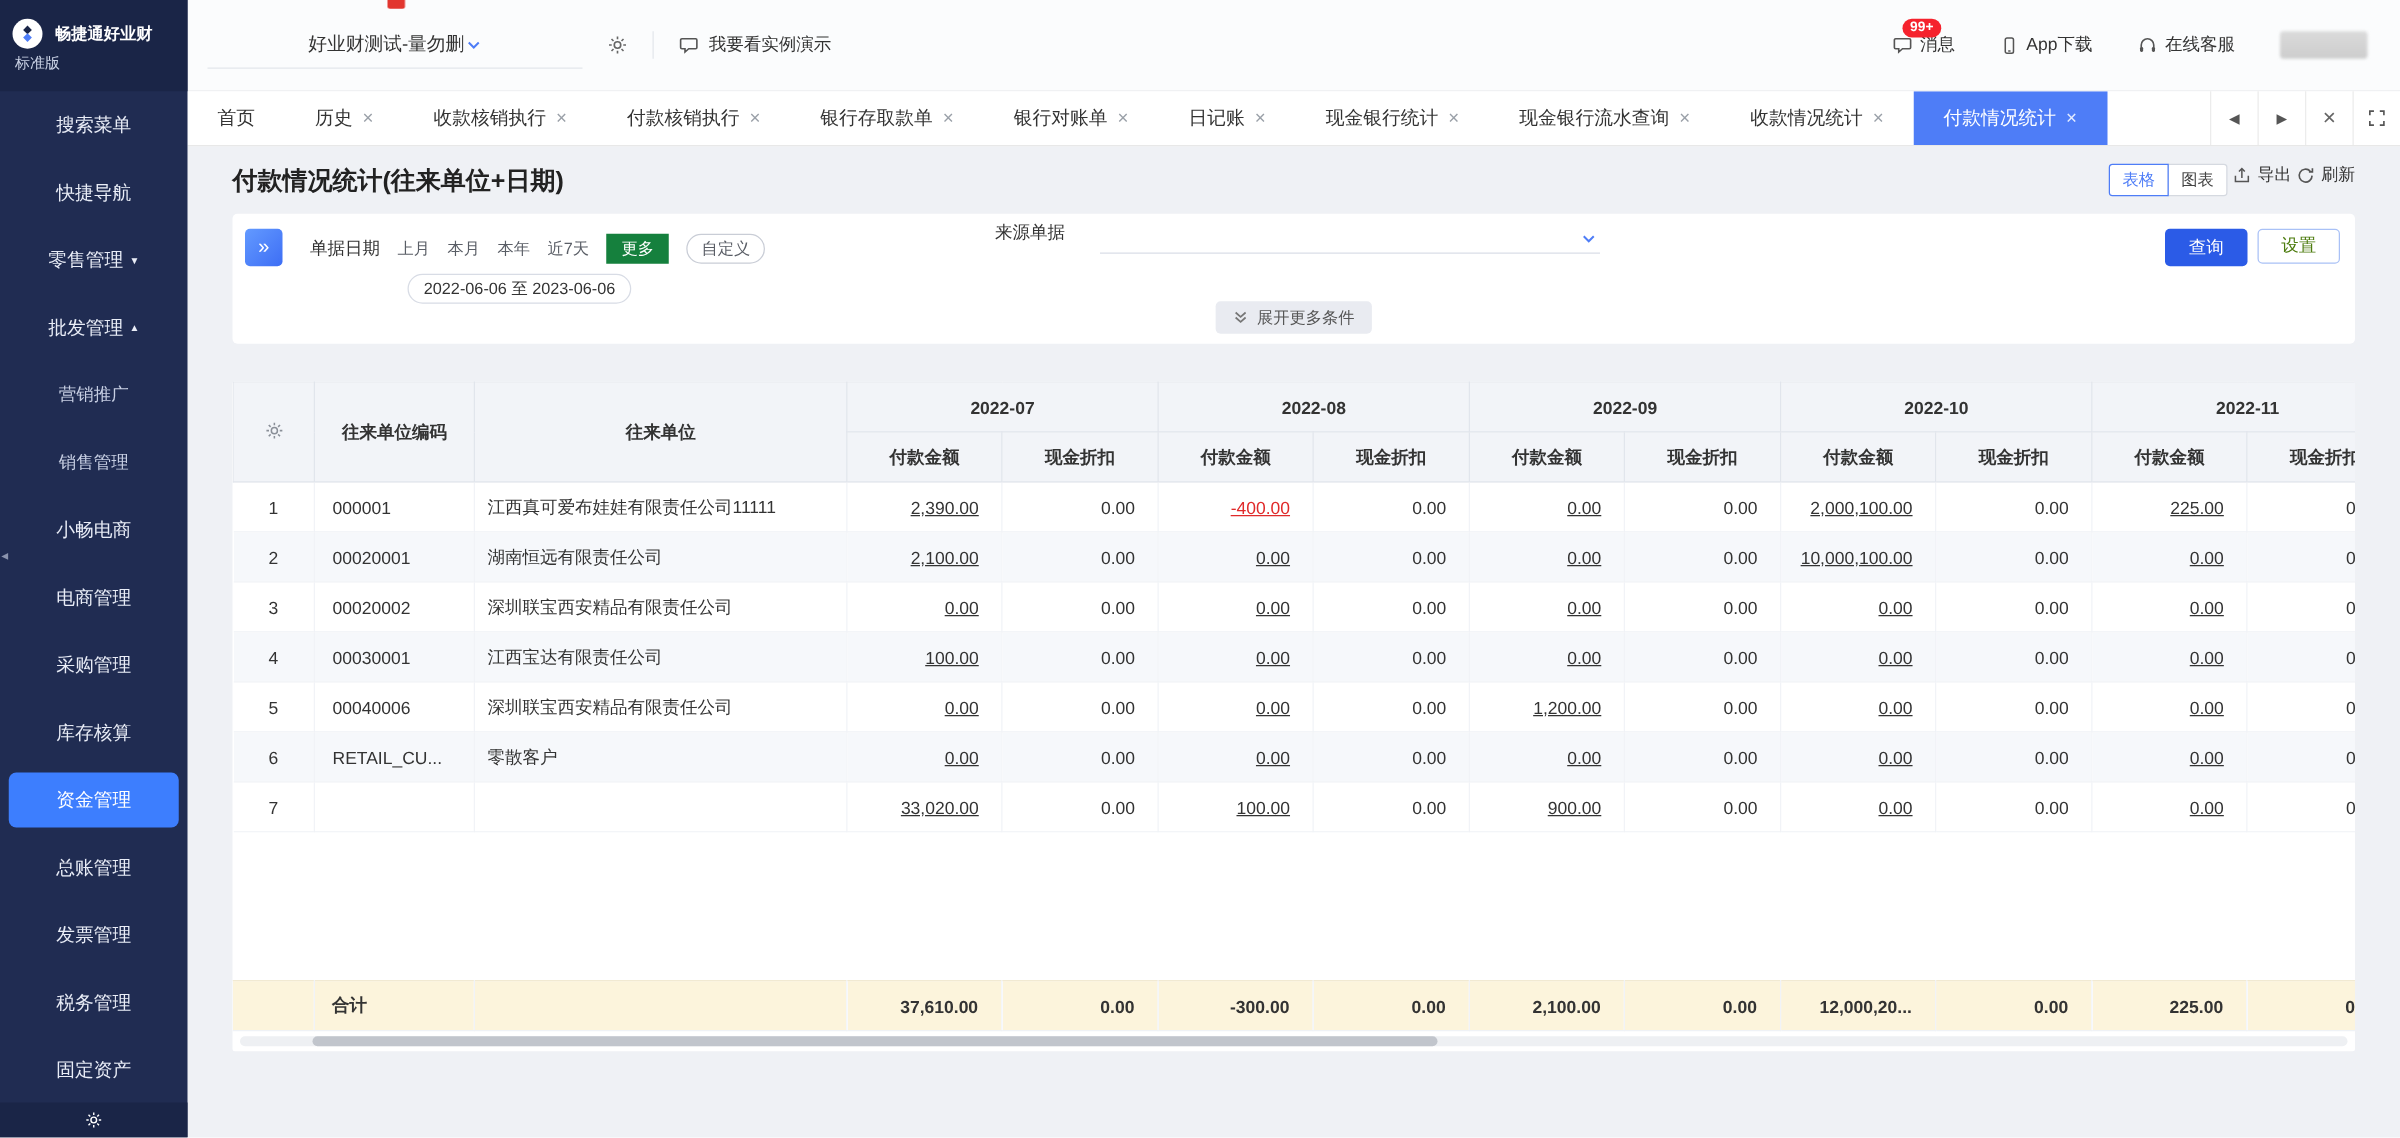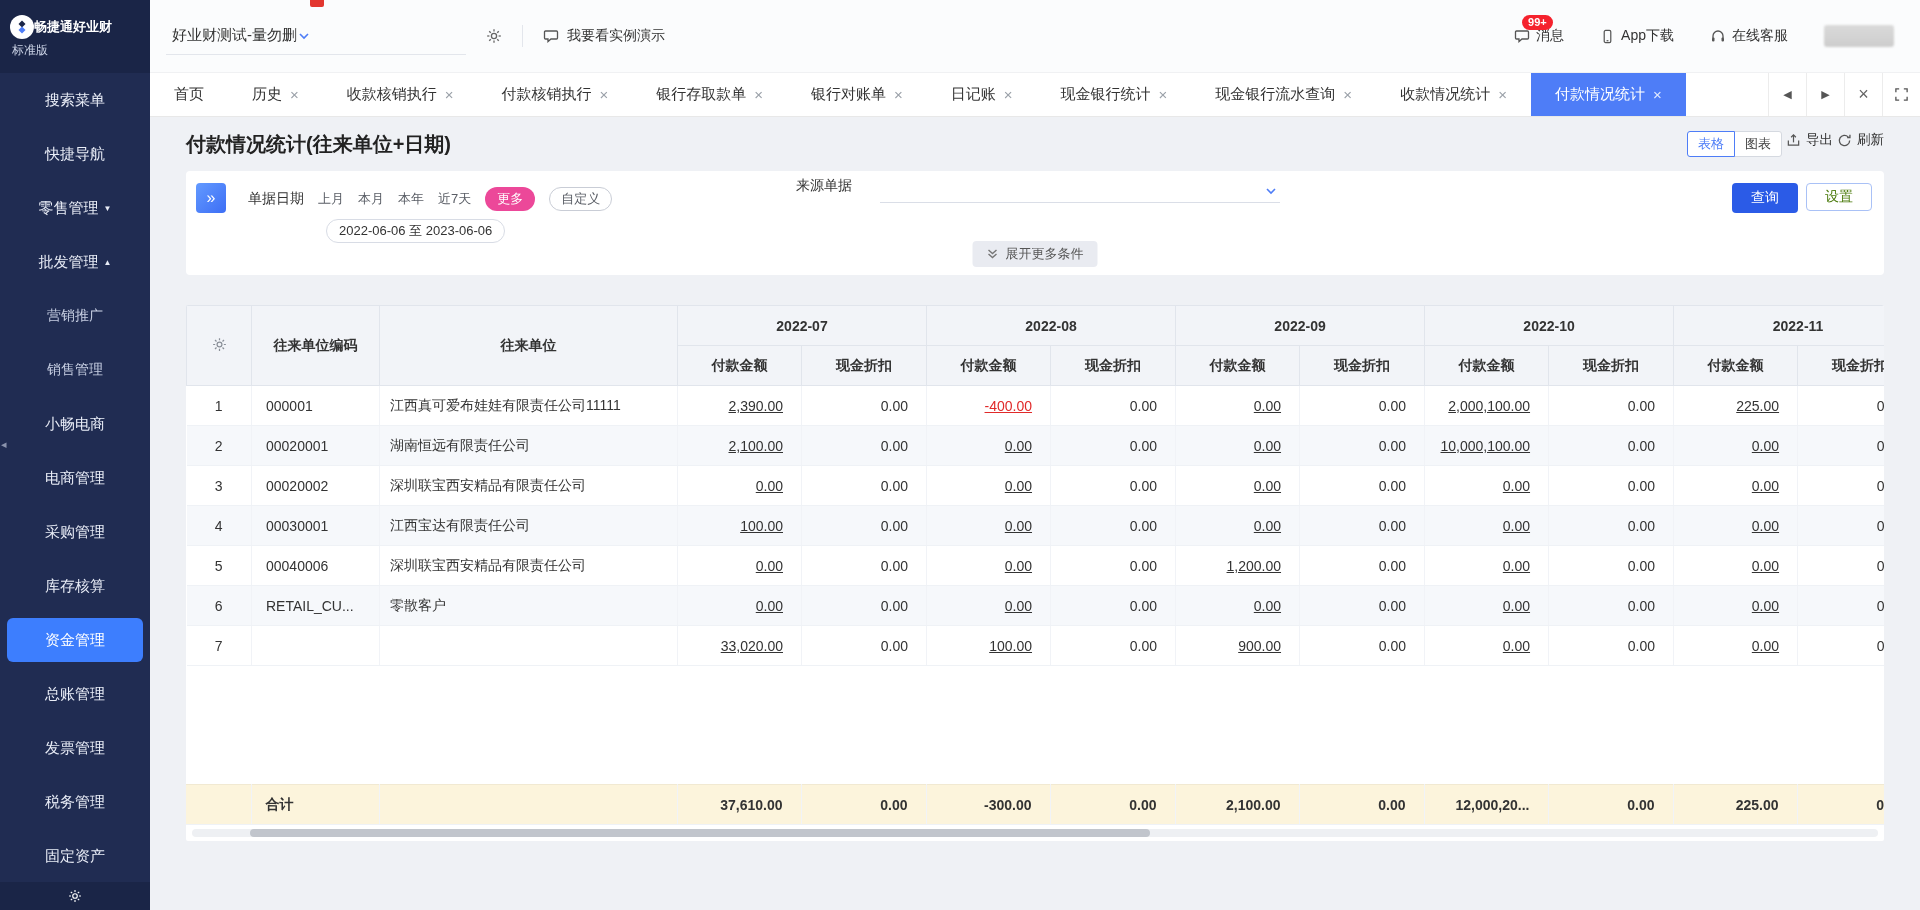--- a/index.html
+++ b/index.html
@@ -3,37 +3,37 @@
 <meta charset="utf-8">
 <style>
   *{box-sizing:border-box;margin:0;padding:0}
   html,body{width:1920px;height:910px;overflow:hidden}
   body{font-family:"Liberation Sans","DejaVu Sans",sans-serif;font-size:14px;color:#333;background:#EFF1F5}
   .app{display:flex;width:1920px;height:910px}
 
   
   .sidebar{width:150px;height:910px;background:#202C52;flex:0 0 150px;display:flex;flex-direction:column;position:relative}
   .logo-block{height:73px;background:#1A2547;color:#fff;display:flex;flex-direction:column;justify-content:center;padding-left:10px;gap:3px;flex:0 0 73px}
-  .logo-row{display:flex;align-items:center;gap:0;font-size:13px;font-weight:bold;white-space:nowrap}
+  .logo-row{display:flex;align-items:center;gap:10px;font-size:13px;font-weight:bold;white-space:nowrap}
   .logo-icon{width:24px;height:24px;border-radius:50%;background:#fff;display:flex;align-items:center;justify-content:center;flex:0 0 24px}
   .logo-sub{font-size:12px;color:#CBD3E6;padding-left:2px}
   .sb-menu{flex:1;overflow:hidden;display:flex;flex-direction:column}
   .sb-item{height:54px;flex:0 0 54px;display:flex;align-items:center;justify-content:center;gap:5px;color:#E9EDF7;font-size:15px;cursor:pointer;white-space:nowrap}
   .sb-sub{font-size:14px;color:#C7CFE3}
   .sb-active{background:#3D7EFE;color:#fff;border-radius:6px;margin:5px 7px;height:44px;flex:0 0 44px}
   .sb-arr{font-size:8px;color:#E9EDF7}
   .sb-bottom{position:absolute;bottom:0;left:0;right:0;height:28px;background:#1A2547;display:flex;align-items:center;justify-content:center}
   .collapse-handle{position:absolute;left:1px;top:438px;color:#8A93AD;font-size:11px;cursor:pointer}
 
   
   .main{flex:1;min-width:0;display:flex;flex-direction:column;height:910px}
 
   
   .topbar{height:73px;flex:0 0 73px;background:#FBFCFD;border-bottom:1px solid #F0F1F3;display:flex;align-items:center;padding:0 26px 0 16px}
-  .org-selector{display:flex;align-items:center;justify-content:flex-start;width:300px;padding:9px 6px;border-bottom:1px solid #E3E6EC;font-size:15px;cursor:pointer}
+  .org-selector{display:flex;align-items:center;justify-content:center;width:300px;padding:9px 6px;border-bottom:1px solid #E3E6EC;font-size:15px;cursor:pointer}
   .tb-gear{margin-left:20px;display:flex;cursor:pointer}
   .tb-divider{width:1px;height:22px;background:#E3E6EC;margin:0 20px}
   .demo-link{display:flex;align-items:center;gap:8px;font-size:14px;cursor:pointer}
   .topbar-right{margin-left:auto;display:flex;align-items:center;gap:36px}
   .tb-item{display:flex;align-items:center;gap:6px;font-size:14px;cursor:pointer;position:relative}
   .badge{position:absolute;top:-12px;left:8px;background:#F5222D;color:#fff;font-size:11px;line-height:15px;padding:0 6px;border-radius:9px;font-weight:bold}
   .redacted{width:70px;height:22px;background:linear-gradient(#DADADA,#CDCDCD);border-radius:3px;filter:blur(1.2px)}
 
   
   .tabbar{height:44px;flex:0 0 44px;background:#fff;border-bottom:1px solid #E8E8E8;display:flex;align-items:stretch}
@@ -58,21 +58,21 @@
   .seg-btn.active{color:#4E7DF7;border-color:#4E7DF7;position:relative;z-index:1}
   .action-link{display:flex;align-items:center;gap:5px;font-size:13.5px;color:#333;cursor:pointer}
 
   
   .filter-panel{position:relative;height:104px;background:#fff;border-radius:4px}
   .expand-btn{position:absolute;left:10px;top:12px;width:30px;height:30px;border:none;border-radius:4px;background:linear-gradient(135deg,#639AFF,#3D6EF5);color:#fff;font-size:16px;cursor:pointer;font-family:inherit}
   .f-date{position:absolute;left:62px;top:16px}
   .f-row1{display:flex;align-items:center;gap:14px;white-space:nowrap}
   .fg-label{font-size:14px;color:#333}
   .q-opt{font-size:13px;color:#5A5E66;cursor:pointer}
-  .q-more{background:#ec4899;color:#fff;border-radius:12px;padding:3px 12px;font-size:13px;cursor:pointer}
+  .q-more{background:#15803d;color:#fff;border-radius:0;padding:3px 12px;font-size:13px;cursor:pointer}
   .q-custom{border:1px solid #C9CDD6;border-radius:12px;padding:2px 11px;font-size:13px;color:#5A5E66;cursor:pointer}
   .date-range{display:inline-block;margin:8px 0 0 78px;border:1px solid #D8DCE5;border-radius:12px;padding:2px 12px;font-size:13px;color:#333;cursor:pointer;white-space:nowrap}
   .f-source{position:absolute;left:610px;top:6px;display:flex;align-items:flex-start;gap:28px}
   .f-sales{position:absolute;left:1160px;top:18px;display:flex;align-items:flex-start;gap:12px}
   .input-line{height:26px;border-bottom:1px solid #DADEE7;position:relative}
   .input-line .chev{position:absolute;right:2px;top:7px}
   .dots{position:absolute;right:2px;top:2px;color:#999;font-size:15px;letter-spacing:1px;cursor:pointer}
   .f-buttons{position:absolute;right:12px;top:12px;display:flex;flex-direction:row;gap:8px}
   .btn-primary{width:66px;height:30px;background:#2B5BE7;color:#fff;border:none;border-radius:4px;font-size:14px;cursor:pointer;font-family:inherit}
   .btn-ghost{width:66px;height:28px;background:#fff;color:#4d7c0f;border:1px solid #A9C1F6;border-radius:4px;font-size:14px;cursor:pointer;font-family:Liberation Mono, monospace}

